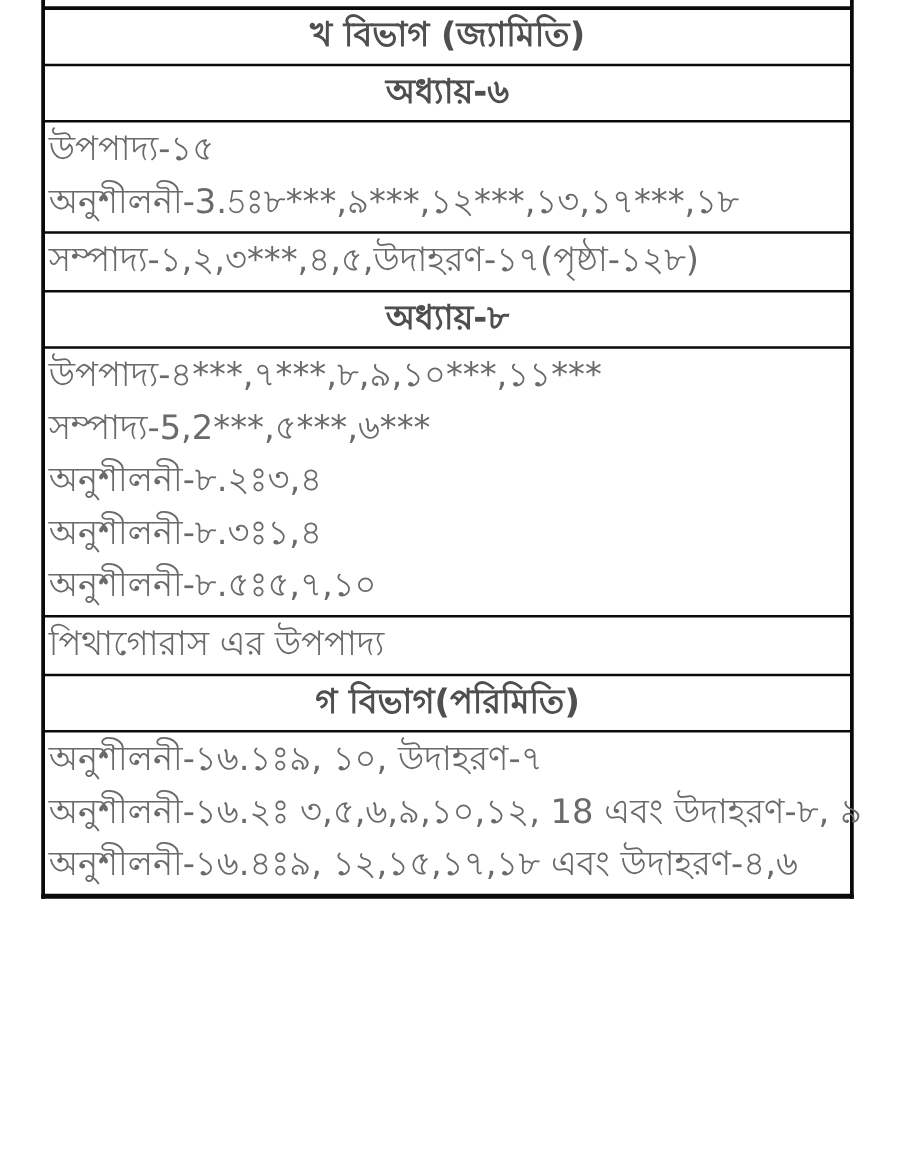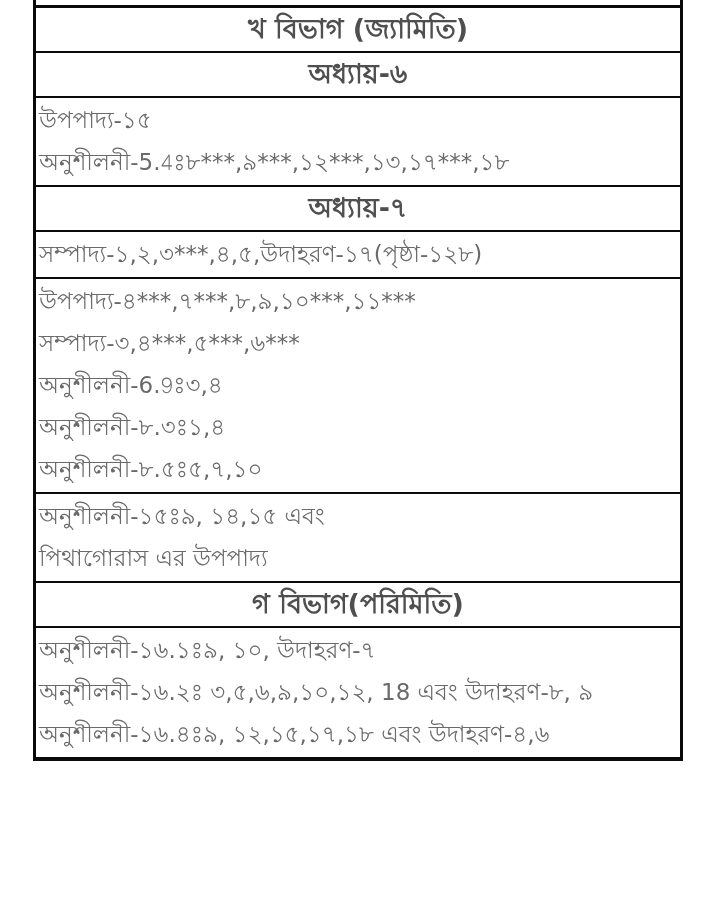--- a/index.html
+++ b/index.html
@@ -43,57 +43,56 @@
   }
   .row.header .line {
     font-weight: 700;
     font-size: 27px;
     line-height: 40px;
     color: var(--header-color, #4f4f4f);
   }
   .row.content .line {
     text-align: left;
     font-weight: 400;
-    font-size: 23px;
+    font-size: 27px;
     line-height: 42px;
     color: var(--body-color, #6a6a6a);
     padding-left: 3px;
     white-space: nowrap;
   }
 </style>
 </head>
 <body>
 
 <div class="page">
   <div class="syllabus-table">
       <div class="row header">
         <div class="line">খ বিভাগ (জ্যামিতি)</div>
       </div>
       <div class="row header">
         <div class="line">অধ্যায়-৬</div>
       </div>
       <div class="row content">
         <div class="line">উপপাদ্য-১৫</div>
-        <div class="line">অনুশীলনী-5.4ঃ৮***,৯***,১২***,১৩,১৭***,১৮</div>
-      </div>
-      <div class="row header">
-        <div class="line">অধ্যায়-৭</div>
+        <div class="line">অনুশীলনী-3.5ঃ৮***,৯***,১২***,১৩,১৭***,১৮</div>
       </div>
       <div class="row content">
         <div class="line">সম্পাদ্য-১,২,৩***,৪,৫,উদাহরণ-১৭(পৃষ্ঠা-১২৮)</div>
       </div>
+      <div class="row header">
+        <div class="line">অধ্যায়-৮</div>
+      </div>
       <div class="row content">
         <div class="line">উপপাদ্য-৪***,৭***,৮,৯,১০***,১১***</div>
-        <div class="line">সম্পাদ্য-৩,৪***,৫***,৬***</div>
-        <div class="line">অনুশীলনী-6.9ঃ৩,৪</div>
+        <div class="line">সম্পাদ্য-5,2***,৫***,৬***</div>
+        <div class="line">অনুশীলনী-৮.২ঃ৩,৪</div>
         <div class="line">অনুশীলনী-৮.৩ঃ১,৪</div>
         <div class="line">অনুশীলনী-৮.৫ঃ৫,৭,১০</div>
       </div>
       <div class="row content">
-        <div class="line">অনুশীলনী-১৫ঃ৯, ১৪,১৫ এবং</div>
         <div class="line">পিথাগোরাস এর উপপাদ্য</div>
       </div>
       <div class="row header">
         <div class="line">গ বিভাগ(পরিমিতি)</div>
       </div>
       <div class="row content">
         <div class="line">অনুশীলনী-১৬.১ঃ৯, ১০, উদাহরণ-৭</div>
         <div class="line">অনুশীলনী-১৬.২ঃ ৩,৫,৬,৯,১০,১২, 18 এবং উদাহরণ-৮, ৯</div>
         <div class="line">অনুশীলনী-১৬.৪ঃ৯, ১২,১৫,১৭,১৮ এবং উদাহরণ-৪,৬</div>
       </div>

